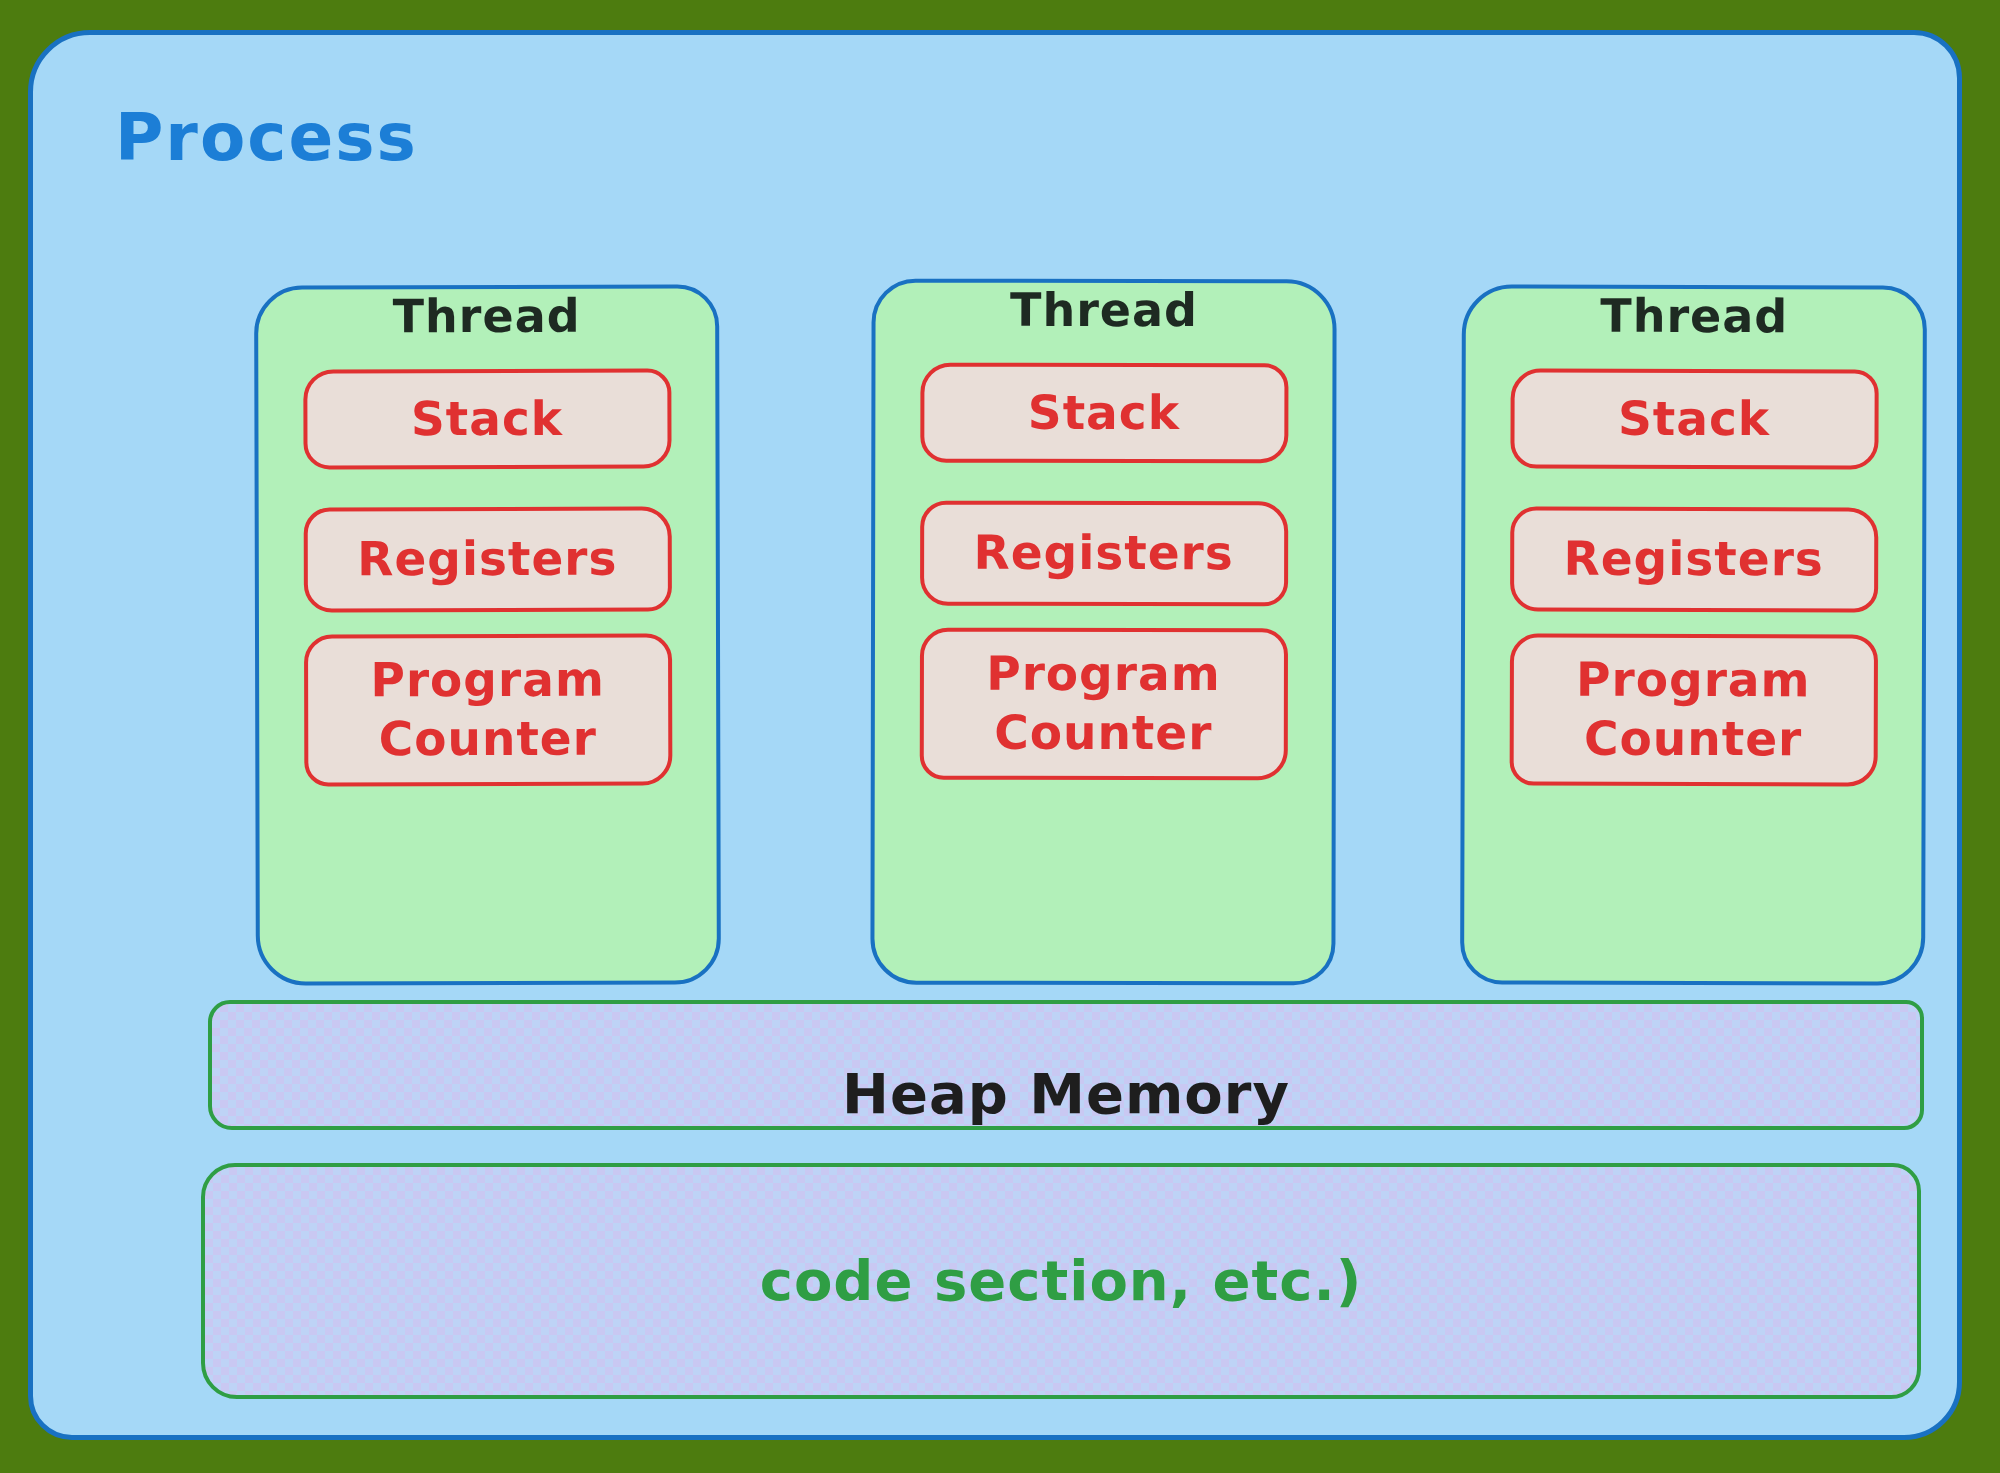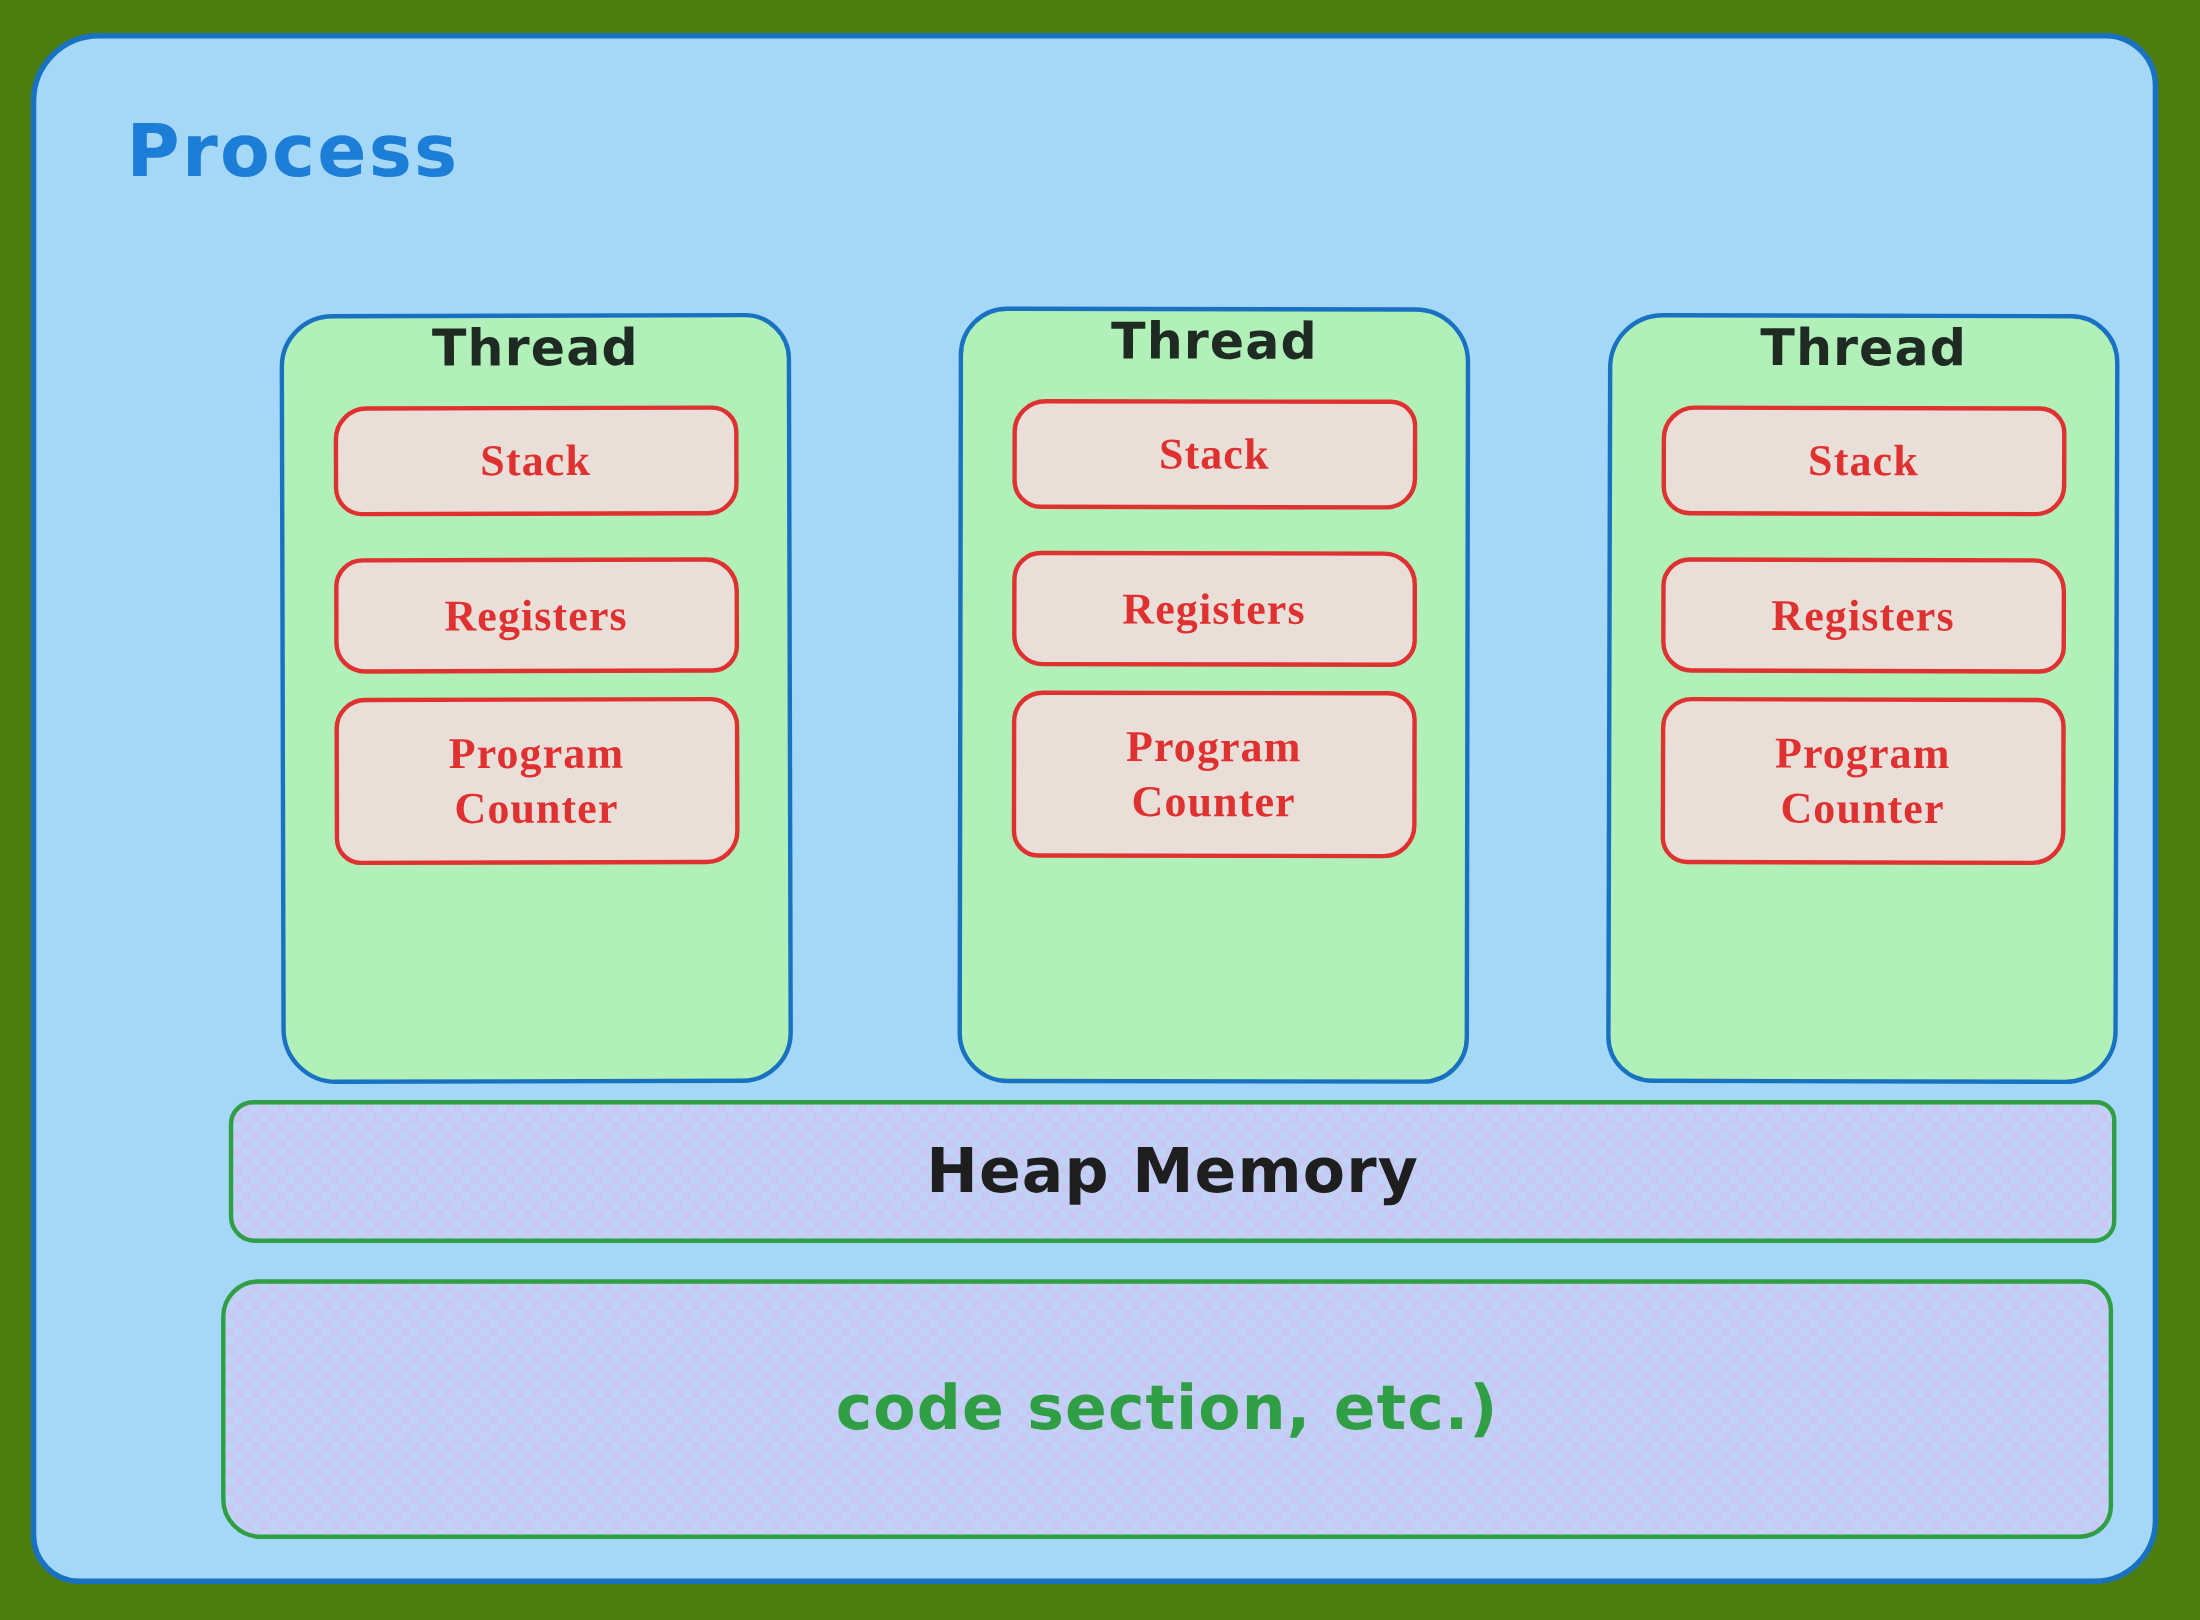--- a/index.html
+++ b/index.html
@@ -38,37 +38,37 @@
   .thread-3{ left:1428px; border-radius:50px 44px 48px 42px; transform:rotate(0.15deg);}
   .thread-label{
     font-size:46px; font-weight:700; letter-spacing:1px;
     color:var(--thread-title);
   }
   .item-box{
     width:368px; box-sizing:border-box;
     background:var(--item-fill);
     border:4px solid var(--item-border);
     display:flex; align-items:center; justify-content:center; text-align:center;
-    color:var(--item-text); font-weight:700; font-size:40px; letter-spacing:1px;
+    color:var(--item-text); font-weight:700; font-size:47px; letter-spacing:1px;
     line-height:1.25;
-    font-family:Liberation Serif, serif;
   }
   .item-stack{ height:100px; margin-top:26px; border-radius:30px 24px 28px 26px;}
   .item-registers{ height:105px; margin-top:38px; border-radius:26px 30px 24px 28px;}
   .item-pc{ height:152px; margin-top:22px; border-radius:28px 26px 30px 24px; padding:0 40px;}
   .bar{
     position:absolute; box-sizing:border-box;
     border:4px solid var(--bar-border);
     background-image:repeating-conic-gradient(var(--bar-fill-a) 0% 25%, var(--bar-fill-b) 0% 50%);
     background-size:16px 16px;
     display:flex; align-items:center; justify-content:center; text-align:center;
   }
   .heap-bar{
     left:175px; top:965px; width:1716px; height:130px;
     border-radius:22px 18px 20px 24px;
+    align-items:flex-end;
   }
   .heap-label{ font-size:56px; font-weight:700; letter-spacing:1px; color:var(--heap-text);}
   .shared-bar{
     left:168px; top:1128px; width:1720px; height:236px;
     border-radius:34px 28px 30px 36px;
   }
   .shared-label{
     font-size:56px; font-weight:700; letter-spacing:1px;
     color:var(--shared-text); line-height:1.45;
   }

